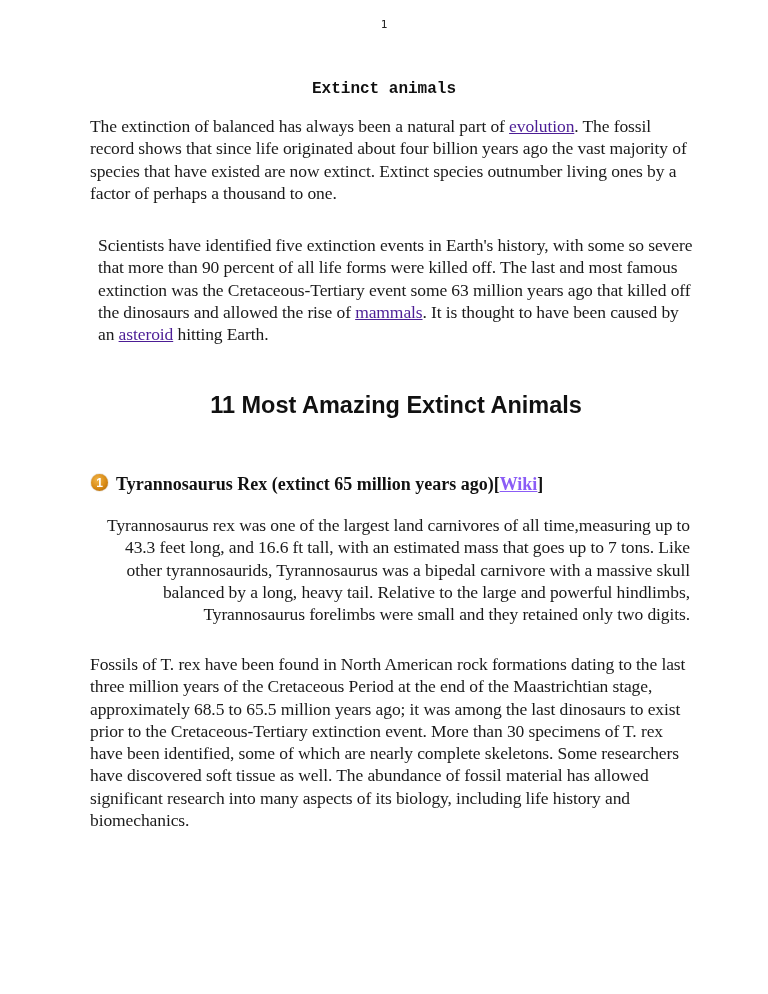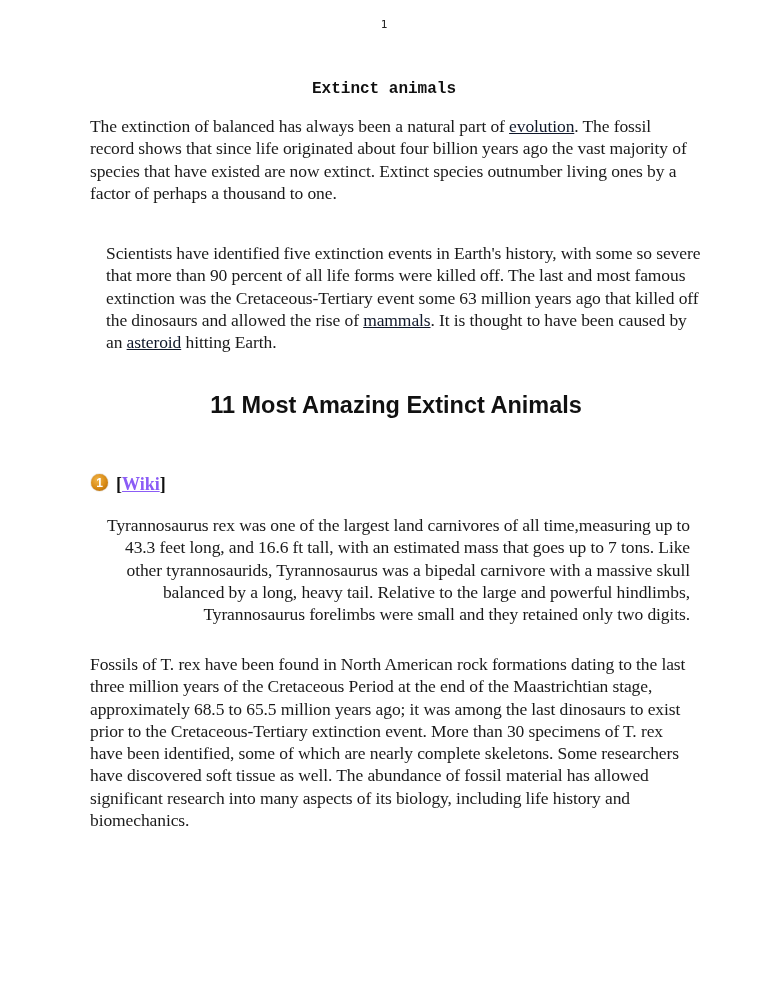--- a/index.html
+++ b/index.html
@@ -7,21 +7,21 @@
   .page-num { position:absolute; top:18px; left:0; width:768px; text-align:center;
     font-family:"DejaVu Sans Mono", monospace; font-size:11px; color:#222; }
   .title { position:absolute; top:80px; left:0; width:768px; text-align:center;
     font-family:"Liberation Mono", "DejaVu Sans Mono", monospace; font-weight:bold; font-size:16px; color:#111; }
   .para { position:absolute; left:90px; width:600px;
     font-family:"Liberation Serif", "DejaVu Serif", serif; font-size:17.5px; line-height:22.3px; color:#1a1a1a; letter-spacing:-0.1px; }
   .p1 { top:115px; }
   .p2 { top:226px; }
   .p3 { top:514px;text-align:right; }
   .p4 { top:653px; }
-  a.lnk { color:#0f172a; text-decoration:underline; }
+  a.lnk { color:#4c1d95; text-decoration:underline; }
   .h2 { position:absolute; top:392px; left:12px; width:768px; text-align:center;
     font-family:"Liberation Sans", "DejaVu Sans", sans-serif; font-weight:bold; font-size:23.5px; color:#111; }
   .h3 { position:absolute; top:474px; left:91px; display:flex; align-items:center;
     font-family:"Liberation Serif", "DejaVu Serif", serif; font-weight:bold; font-size:18px; color:#111; }
   .num-icon { width:17px; height:17px; border-radius:50%;
     background:radial-gradient(circle at 40% 35%, #f2b54a 0%, #d88a14 55%, #a85f05 100%);
     color:#fff; font-family:"Liberation Sans", sans-serif; font-size:12px; font-weight:bold;
     display:flex; align-items:center; justify-content:center; margin-right:8px; margin-top:-4px;
     box-shadow:0 0 1px #7a4a00; }
   .wiki { color:#8b5cf6; text-decoration:underline; }
@@ -30,28 +30,29 @@
 <body>
 
 <div class="page-num">1</div>
 
 <div class="title">Extinct animals</div>
 
 <p class="para p1" style="margin:0;">
   <span>The extinction of balanced has always been a natural part of </span><a class="lnk" href="#">evolution</a><span>. The fossil record shows that since life originated about four billion years ago the vast majority of species that have existed are now extinct. Extinct species outnumber living ones by a factor of perhaps a thousand to one.</span>
 </p>
 
-<p class="para p2" style="margin:16px;">
+<p class="para p2" style="margin:8px;">
   <span>Scientists have identified five extinction events in Earth's history, with some so severe that more than 90 percent of all life forms were killed off. The last and most famous extinction was the Cretaceous-Tertiary event some 63 million years ago that killed off the dinosaurs and allowed the rise of </span><a class="lnk" href="#">mammals</a><span>. It is thought to have been caused by an </span><a class="lnk" href="#">asteroid</a><span> hitting Earth.</span>
 </p>
 
 <div class="h2">11 Most Amazing Extinct Animals</div>
 
 <div class="h3">
   <span class="num-icon">1</span>
+  <span>Tyrannosaurus Rex (extinct 65 million years ago)</span>
     <span>[</span>
     <a class="wiki" href="#">Wiki</a>
     <span>]</span>
 </div>
 
 <p class="para p3" style="margin:0;">Tyrannosaurus rex was one of the largest land carnivores of all time,measuring up to 43.3 feet long, and 16.6 ft tall, with an estimated mass that goes up to 7 tons. Like other tyrannosaurids, Tyrannosaurus was a bipedal carnivore with a massive skull balanced by a long, heavy tail. Relative to the large and powerful hindlimbs, Tyrannosaurus forelimbs were small and they retained only two digits.</p>
 
 <p class="para p4" style="margin:0;">Fossils of T. rex have been found in North American rock formations dating to the last three million years of the Cretaceous Period at the end of the Maastrichtian stage, approximately 68.5 to 65.5 million years ago; it was among the last dinosaurs to exist prior to the Cretaceous-Tertiary extinction event. More than 30 specimens of T. rex have been identified, some of which are nearly complete skeletons. Some researchers have discovered soft tissue as well. The abundance of fossil material has allowed significant research into many aspects of its biology, including life history and biomechanics.</p>
 
 </body></html>

